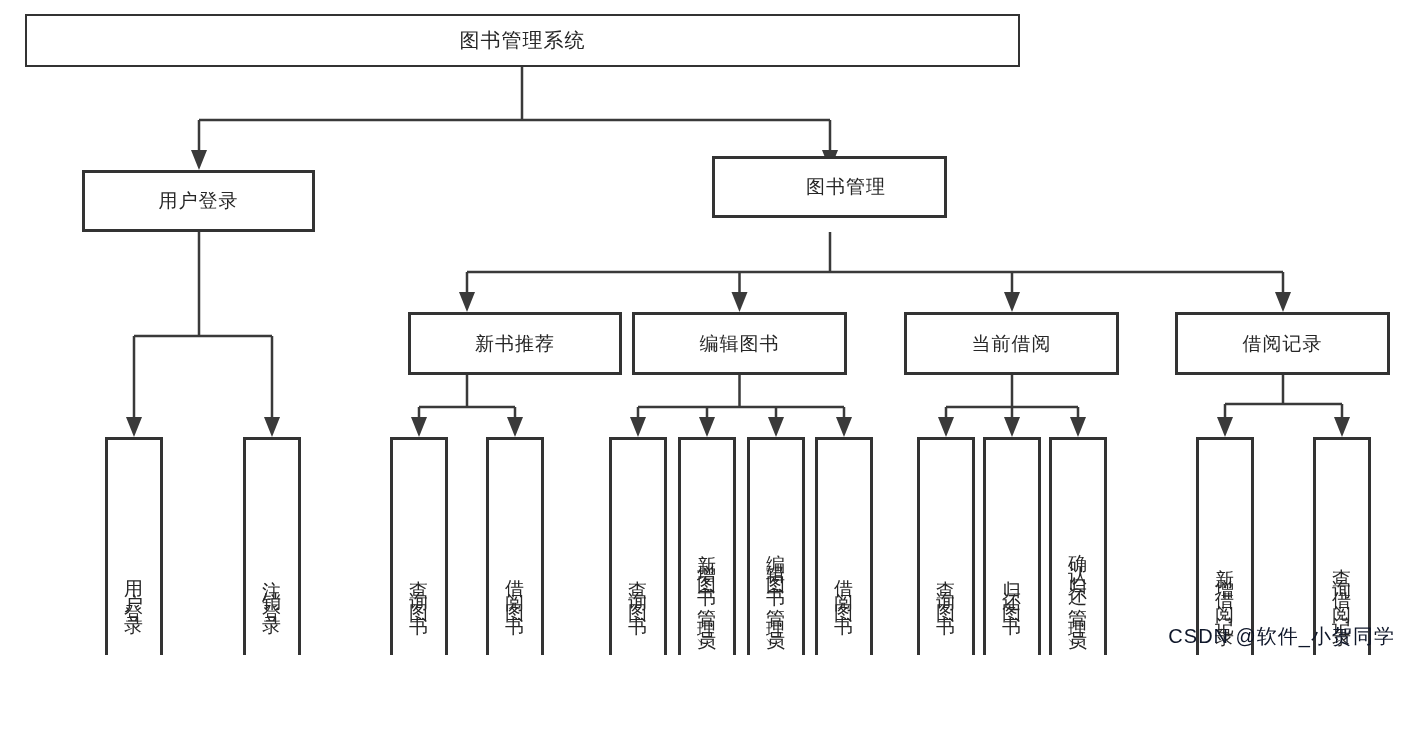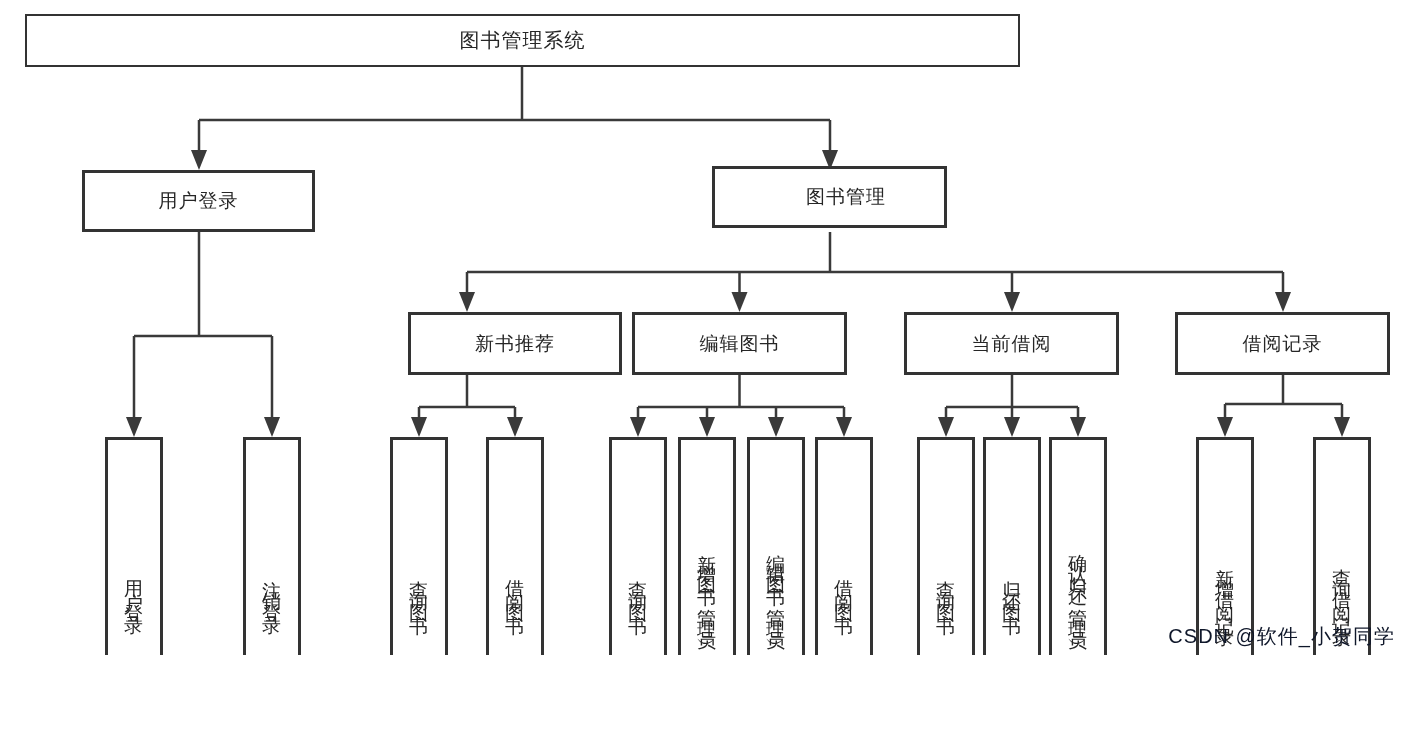--- a/index.html
+++ b/index.html
@@ -97,21 +97,21 @@
       <polygon points="1004,417 1020,417 1012,437"></polygon>
       <polygon points="1070,417 1086,417 1078,437"></polygon>
       <polygon points="1217,417 1233,417 1225,437"></polygon>
       <polygon points="1334,417 1350,417 1342,437"></polygon>
     </g>
   </svg>
 
   <div class="box title-box" style="left:25px; top:14px; width:995px; height:53px;">图书管理系统</div>
 
   <div class="box" style="left:82px; top:170px; width:233px; height:62px;">用户登录</div>
-  <div class="box" style="left:712px; top:166px; width:235px; height:62px;padding-left:33px;">图书管理</div>
+  <div class="box" style="left:712px; top:156px; width:235px; height:62px;padding-left:33px;">图书管理</div>
 
   <div class="box" style="left:360px; top:312px; width:214px; height:63px;margin-left:48px;">新书推荐</div>
   <div class="box" style="left:632px; top:312px; width:215px; height:63px;">编辑图书</div>
   <div class="box" style="left:904px; top:312px; width:215px; height:63px;">当前借阅</div>
   <div class="box" style="left:1175px; top:312px; width:215px; height:63px;">借阅记录</div>
 
   <div class="vbox" style="left:105px;">
     <span class="vtext">用户登录</span>
   </div>
   <div class="vbox" style="left:243px;">

